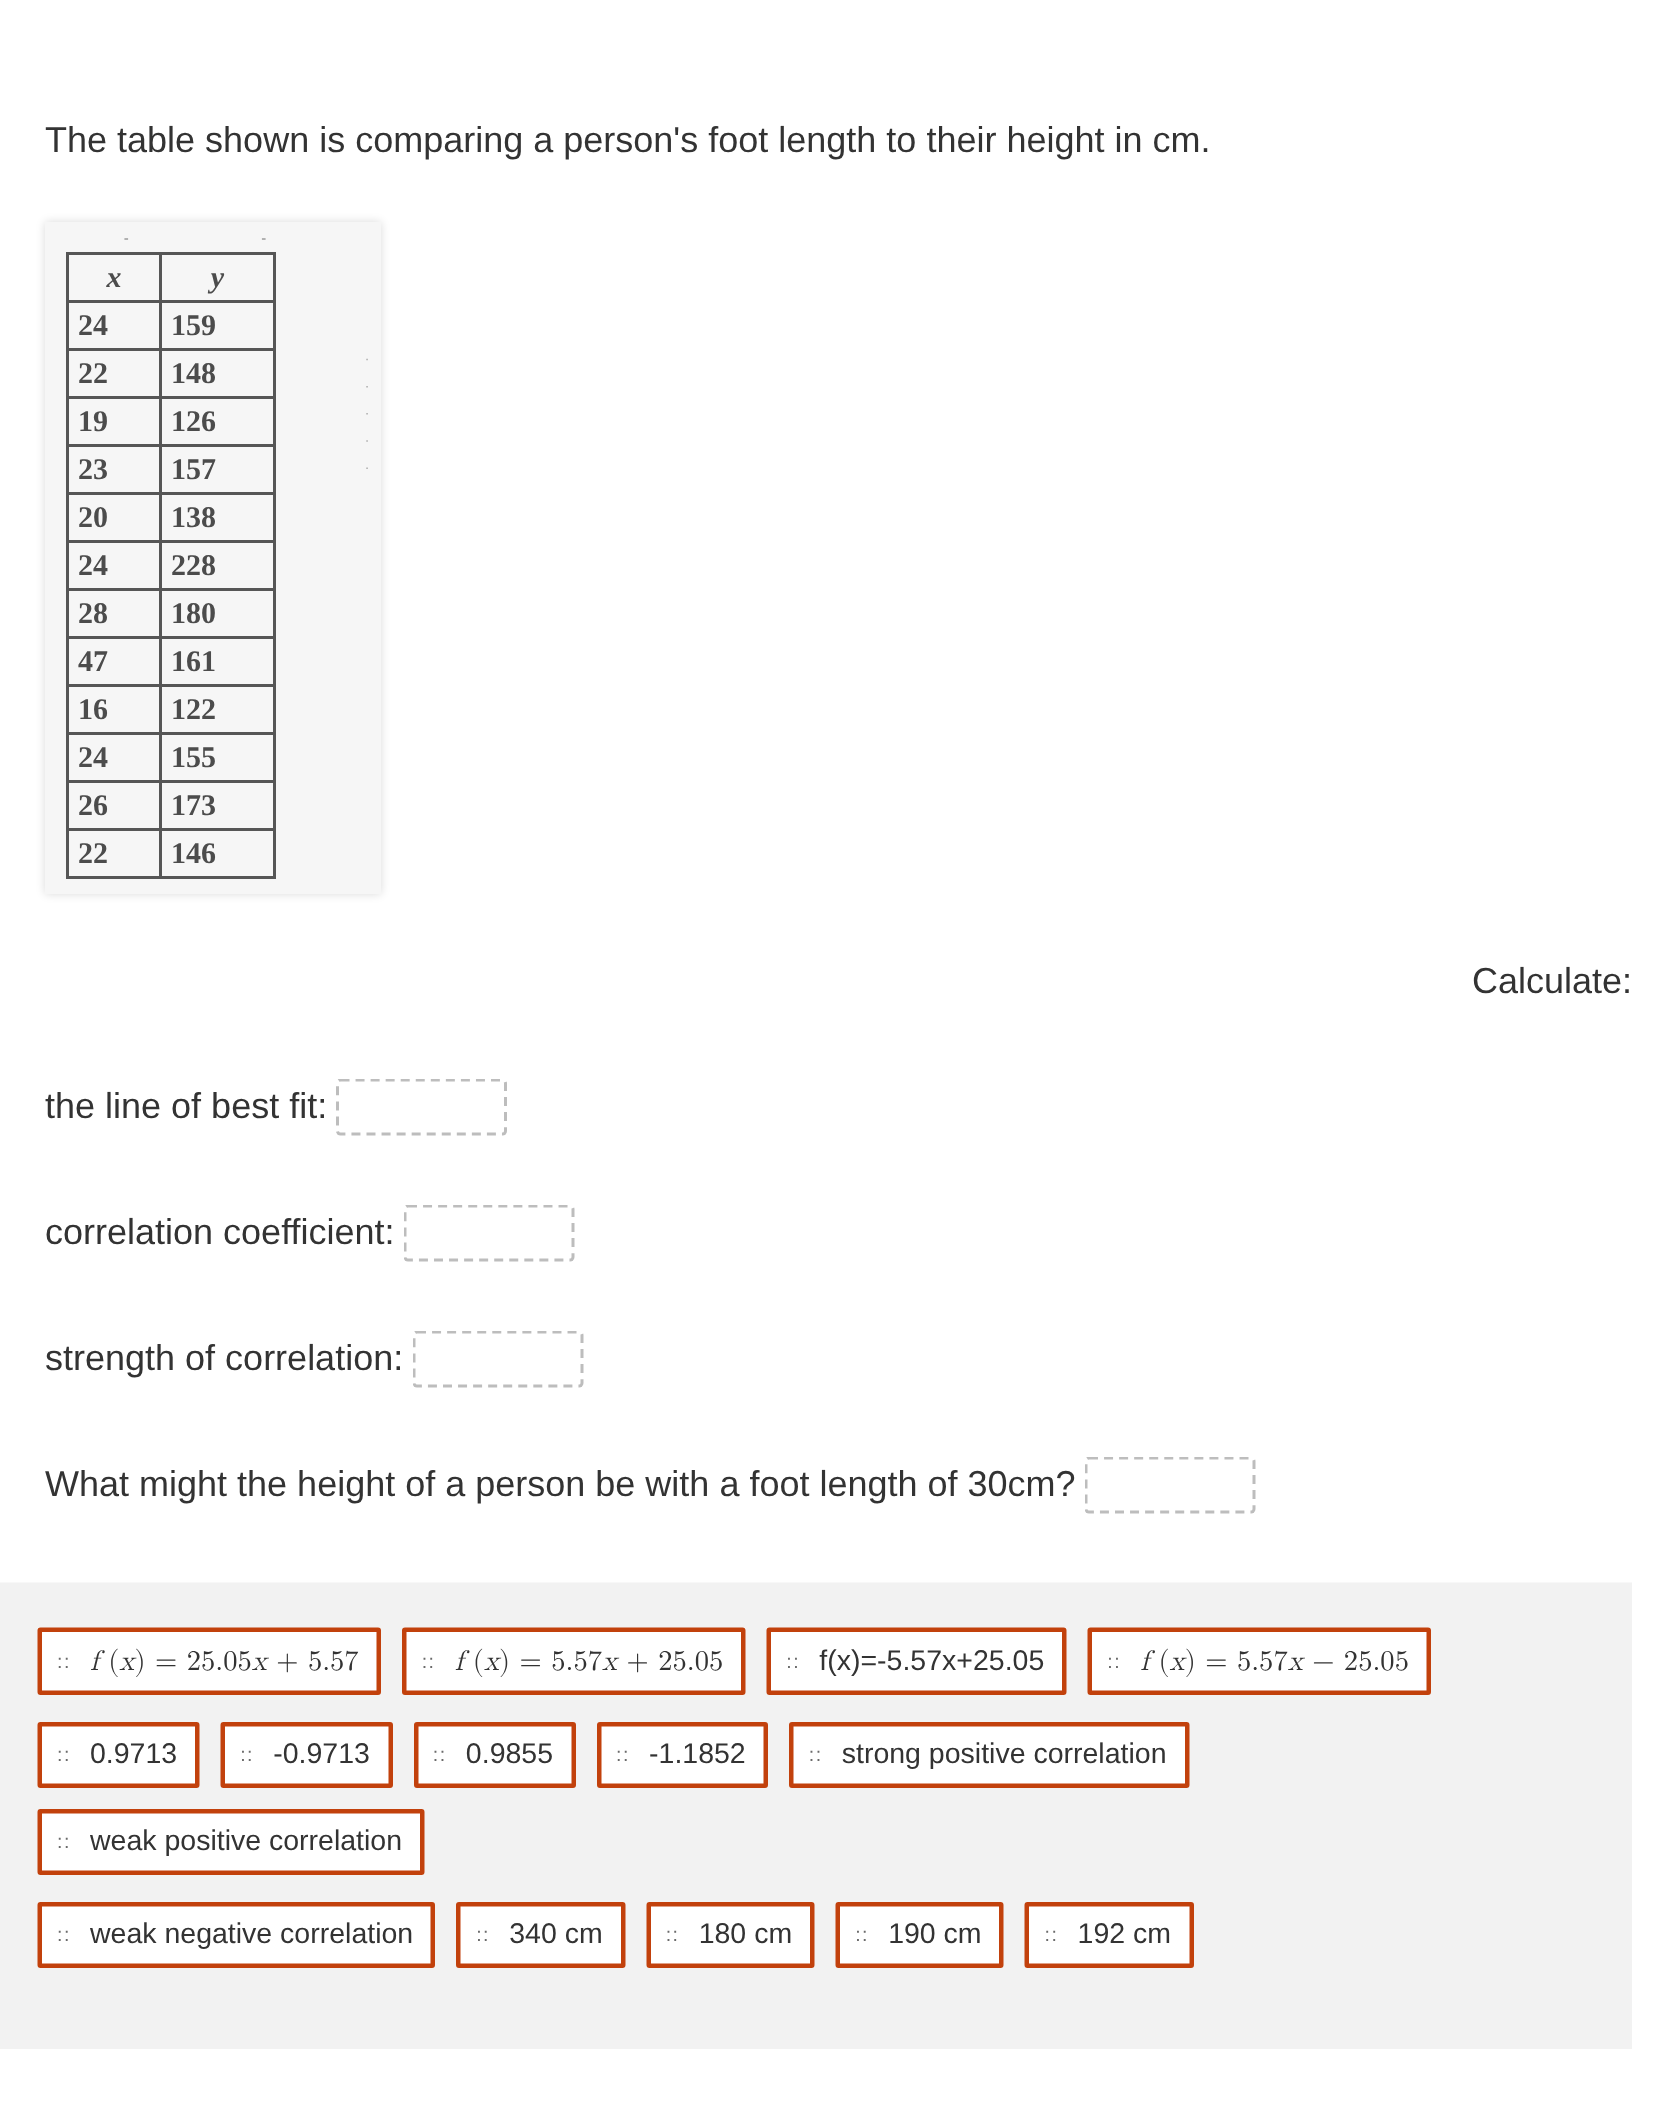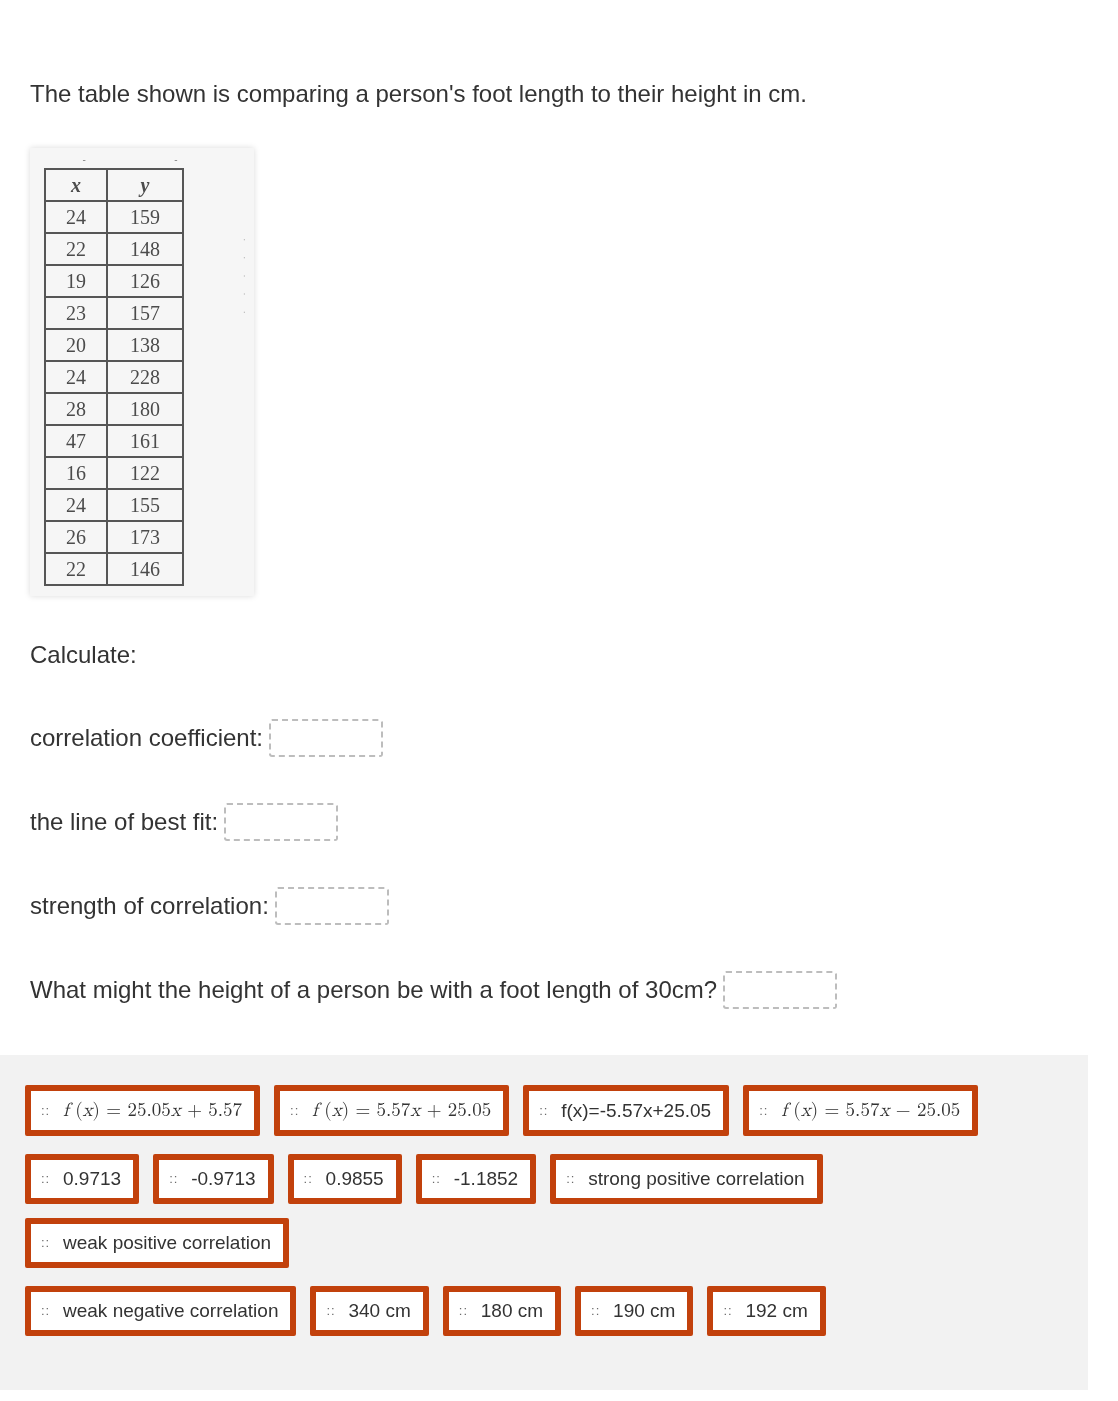--- a/index.html
+++ b/index.html
@@ -43,22 +43,22 @@
     table-layout:fixed;
     margin-left:4px;
   }
   table.xy th,table.xy td{
     border:2px solid #555;
     padding:2px 6px;
     font-size:20px;
     line-height:1.3;
     font-family:Georgia,'Times New Roman',serif;
     color:#4a4a4a;
-    font-weight:400;
-    text-align:center;
+    font-weight:700;
+    text-align:left;
   }
   table.xy th{
     font-style:italic;
     text-align:center;
     font-weight:600;
   }
   table.xy .xcol{width:48px;}
   .side-dots{
     position:absolute;
     right:4px; top:90px;
@@ -70,21 +70,21 @@
 
   .prompt-block{
     font-size:24px;
     color:#333;
     margin:0 0 46px 0;
     display:flex;
     align-items:center;
     flex-wrap:wrap;
     gap:6px;
   }
-  .calc-head{margin-bottom:50px;}
+  .calc-head{margin-bottom:50px;justify-content:flex-end;}
 
   .drop-slot{
     display:inline-block;
     min-width:110px;
     height:34px;
     border:2px dashed #bdbdbd;
     border-radius:3px;
     vertical-align:middle;
     background:transparent;
   }
@@ -99,21 +99,21 @@
     margin-left:-30px; 
   }
   .bank-row{
     display:flex;
     flex-wrap:wrap;
     gap:14px;
     margin-bottom:18px;
   }
   .chip{
     background:#fff;
-    border:6px solid #c2410c;
+    border:3px solid #c2410c;
     border-radius:2px;
     padding:8px 12px 8px 10px;
     font-size:19px;
     color:#333;
     display:flex;
     align-items:center;
     gap:10px;
     cursor:grab;
     user-select:none;
   }
@@ -201,26 +201,26 @@
         </tbody>
     </table>
     <div class="side-dots">· · · · ·</div>
   </div>
 
   <div class="prompt-block calc-head">
     <span>Calculate:</span>
   </div>
 
   <div class="prompt-block">
+    <span>the line of best fit:</span>
+    <span class="drop-slot"></span>
+  </div>
+
+  <div class="prompt-block">
     <span>correlation coefficient:</span>
-    <span class="drop-slot"></span>
-  </div>
-
-  <div class="prompt-block">
-    <span>the line of best fit:</span>
     <span class="drop-slot"></span>
   </div>
 
   <div class="prompt-block">
     <span>strength of correlation:</span>
     <span class="drop-slot"></span>
   </div>
 
   <div class="prompt-block">
     <span>What might the height of a person be with a foot length of 30cm?</span>

